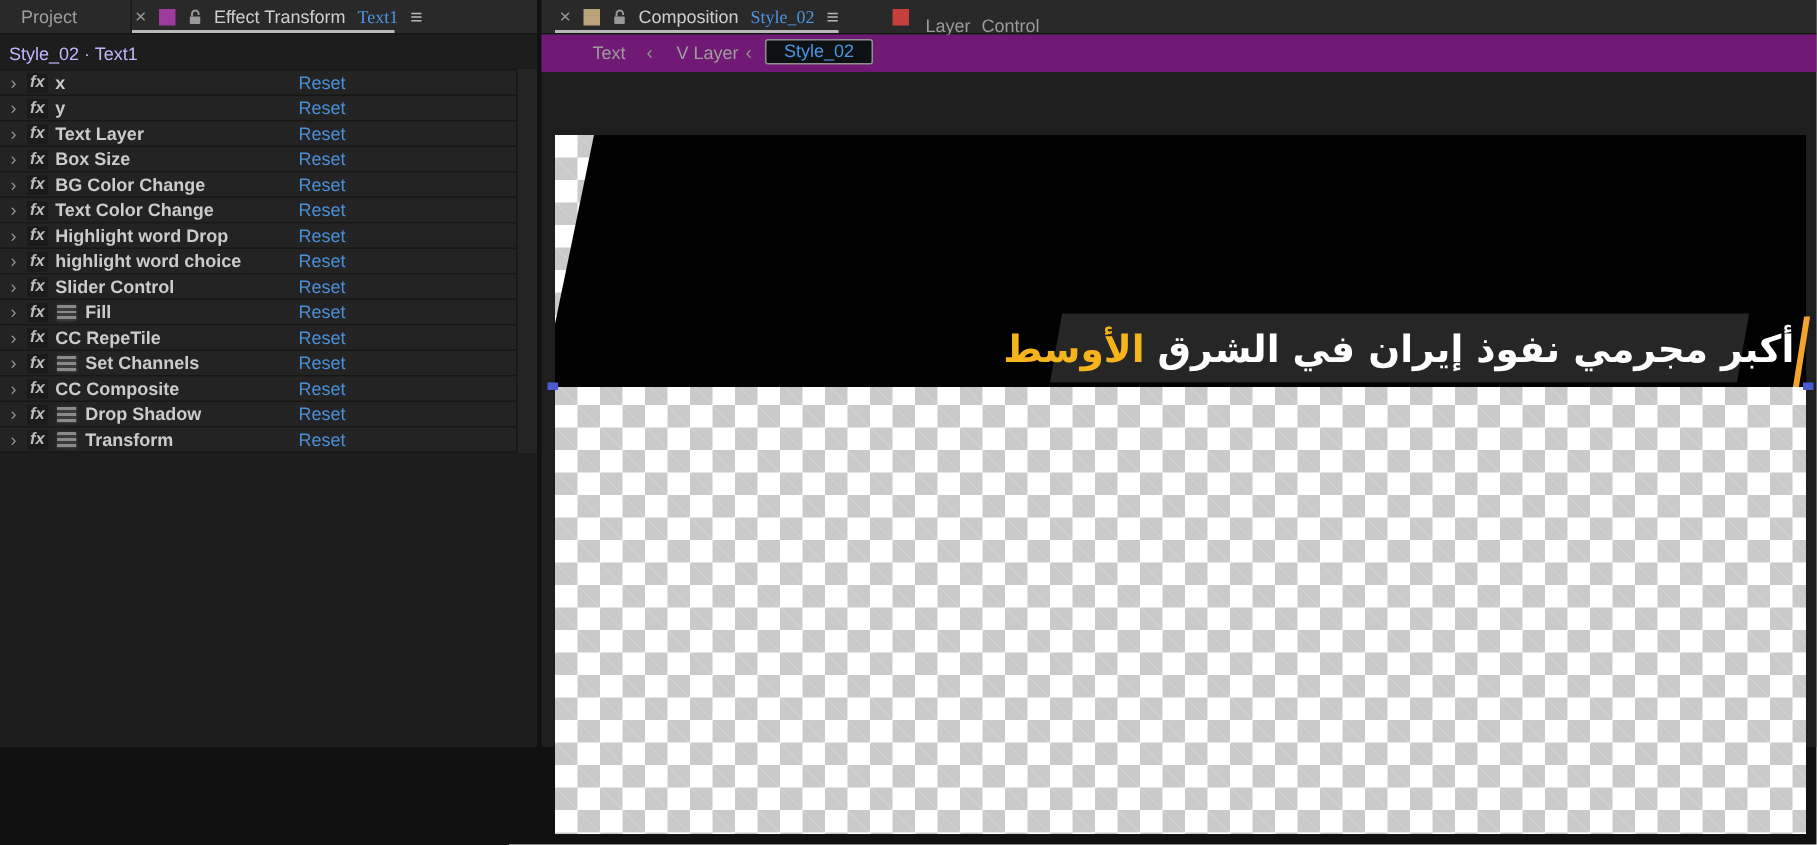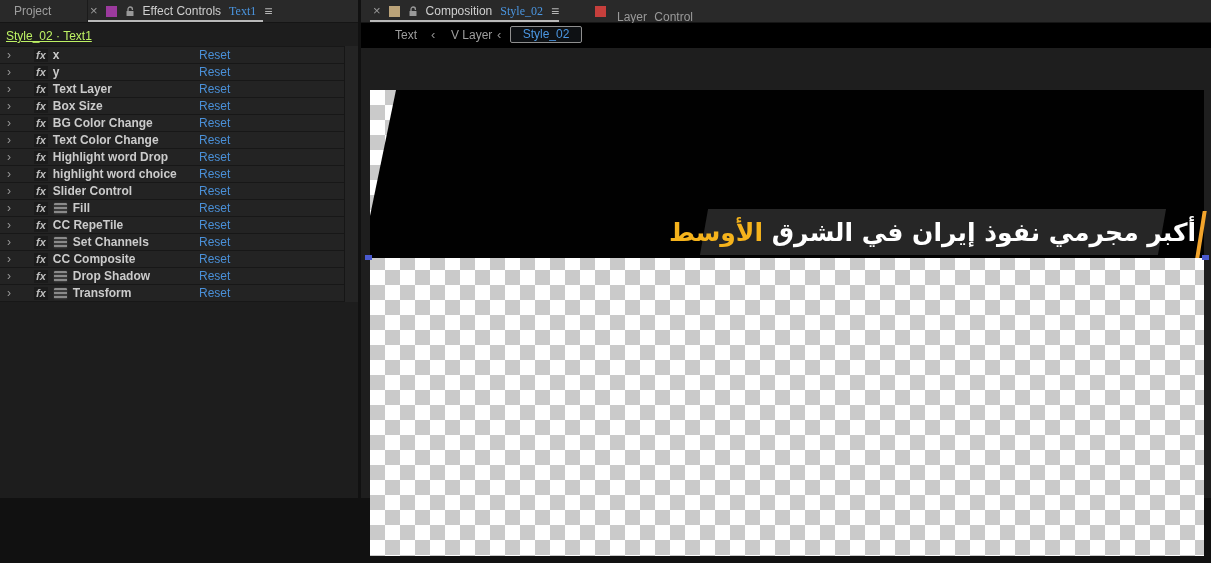--- a/index.html
+++ b/index.html
@@ -22,38 +22,38 @@
   .menu-ic{color:#b5b5b5;font-size:14px;}
   .tab-title{color:#cfcfcf;}
   .tab-target{color:#4b96e1;font-family:Liberation Serif, serif;}
   .underline{position:absolute;bottom:0;height:2px;background:#b9b9b9;}
   .hgroup{position:absolute;top:0;height:22px;display:flex;align-items:center;gap:8px;}
 
   .project-tab{position:absolute;left:14px;top:0;height:22px;line-height:22px;}
   .tab-div{position:absolute;left:87px;top:0;width:1px;height:22px;background:#1b1b1b;}
   .ec-group{left:90px;}
   .ec-underline{left:88px;width:175px;}
-  .subtitle{position:absolute;left:6px;top:29px;color:#bef264;text-decoration:underline;}
+  .subtitle{position:absolute;left:6px;top:29px;color:#c4b5fd;}
 
   .rows{position:absolute;left:0;top:46px;width:344px;border-top:1px solid #171717;border-right:1px solid #161616;}
   .rows-gutter{position:absolute;left:345px;top:46px;width:13px;height:256px;background:#242424;}
   .fx-row{position:relative;height:16px;background:#232323;border-bottom:1px solid #171717;display:flex;align-items:center;}
   .chev{margin-left:7px;width:8px;color:#999;font-size:12px;line-height:14px;}
-  .fxicon{margin-left:19px;font-style:italic;font-weight:bold;font-size:11px;color:#bdbdbd;background:#1b1b1b;padding:0 2px;height:13px;line-height:13px;}
+  .fxicon{margin-left:3px;font-style:italic;font-weight:bold;font-size:11px;color:#bdbdbd;background:#1b1b1b;padding:0 2px;height:13px;line-height:13px;}
   .badge{margin-left:5px;width:13px;height:11px;border-radius:2px;
     background:repeating-linear-gradient(180deg,#8a8a8a 0 2px,#3a3a3a 2px 4px);border:1px solid #2a2a2a;}
   .fxlabel{margin-left:5px;color:#cbcbcb;font-weight:bold;white-space:nowrap;}
   .reset{position:absolute;left:199px;color:#4a90d8;}
 
   .comp-group{left:12px;}
   .comp-underline{left:9px;width:189px;}
   .layer-tab{left:234px;gap:11px;}
   .layer-label{color:#9a9a9a;word-spacing:4px;margin-top:12px;}
 
-  .breadcrumbs{position:absolute;left:0;top:23px;width:100%;height:25px;background:#000000;}
+  .breadcrumbs{position:absolute;left:0;top:23px;width:100%;height:25px;background:#701a75;}
   .crumb{position:absolute;top:5px;color:#9e9e9e;}
   .bc-sep{position:absolute;top:4px;color:#8d8d8d;font-size:13px;}
   .bc-text{left:34px;}
   .bc-sep1{left:70px;}
   .bc-vtext{left:90px;}
   .bc-sep2{left:136px;}
   .bc-box{position:absolute;left:149px;top:3px;width:70px;height:15px;line-height:15px;text-align:center;
     border:1px solid #8f8f8f;border-radius:2px;background:#0e1114;color:#4b96e1;}
 
   .comp-frame{position:absolute;left:9px;top:90px;width:834px;height:466px;
@@ -84,21 +84,21 @@
     <span class="tab-div"></span>
     <div class="hgroup ec-group">
       <span class="close-x">×</span>
       <span class="chip chip-purple"></span>
       <span>
         <svg width="10" height="11" viewBox="0 0 10 11">
             <path d="M3 5 V3.2 a2.2 2.2 0 0 1 4.4 0 V4" fill="none" stroke="#999" stroke-width="1.3"></path>
             <rect x="1.5" y="5" width="7" height="5" fill="#999" rx="0.6"></rect>
           </svg>
       </span>
-      <span class="tab-title">Effect Controls</span>
+      <span class="tab-title">Effect Transform</span>
       <span class="tab-target">Text1</span>
       <span class="menu-ic">≡</span>
     </div>
     <span class="underline ec-underline"></span>
   </div>
   <div class="subtitle">Style_02 · Text1</div>
   <div class="rows">
       <div class="fx-row">
         <span class="chev">›</span>
         <span class="fxicon">fx</span>

